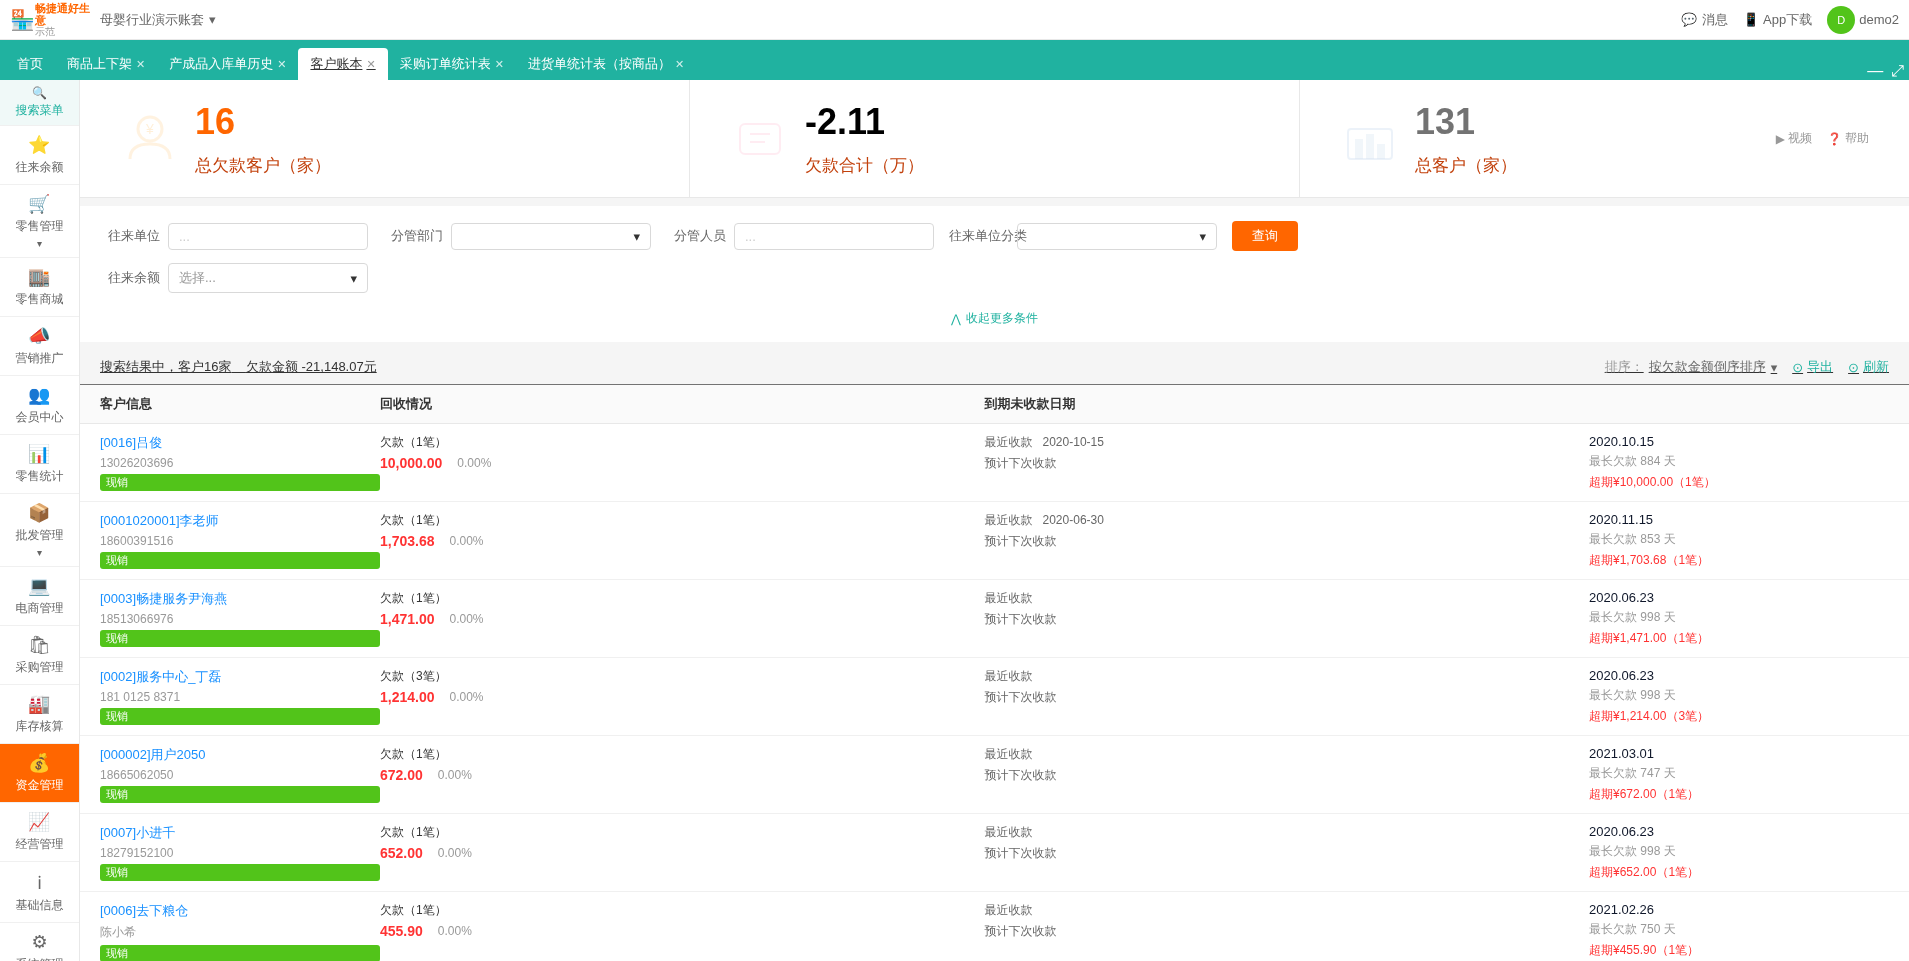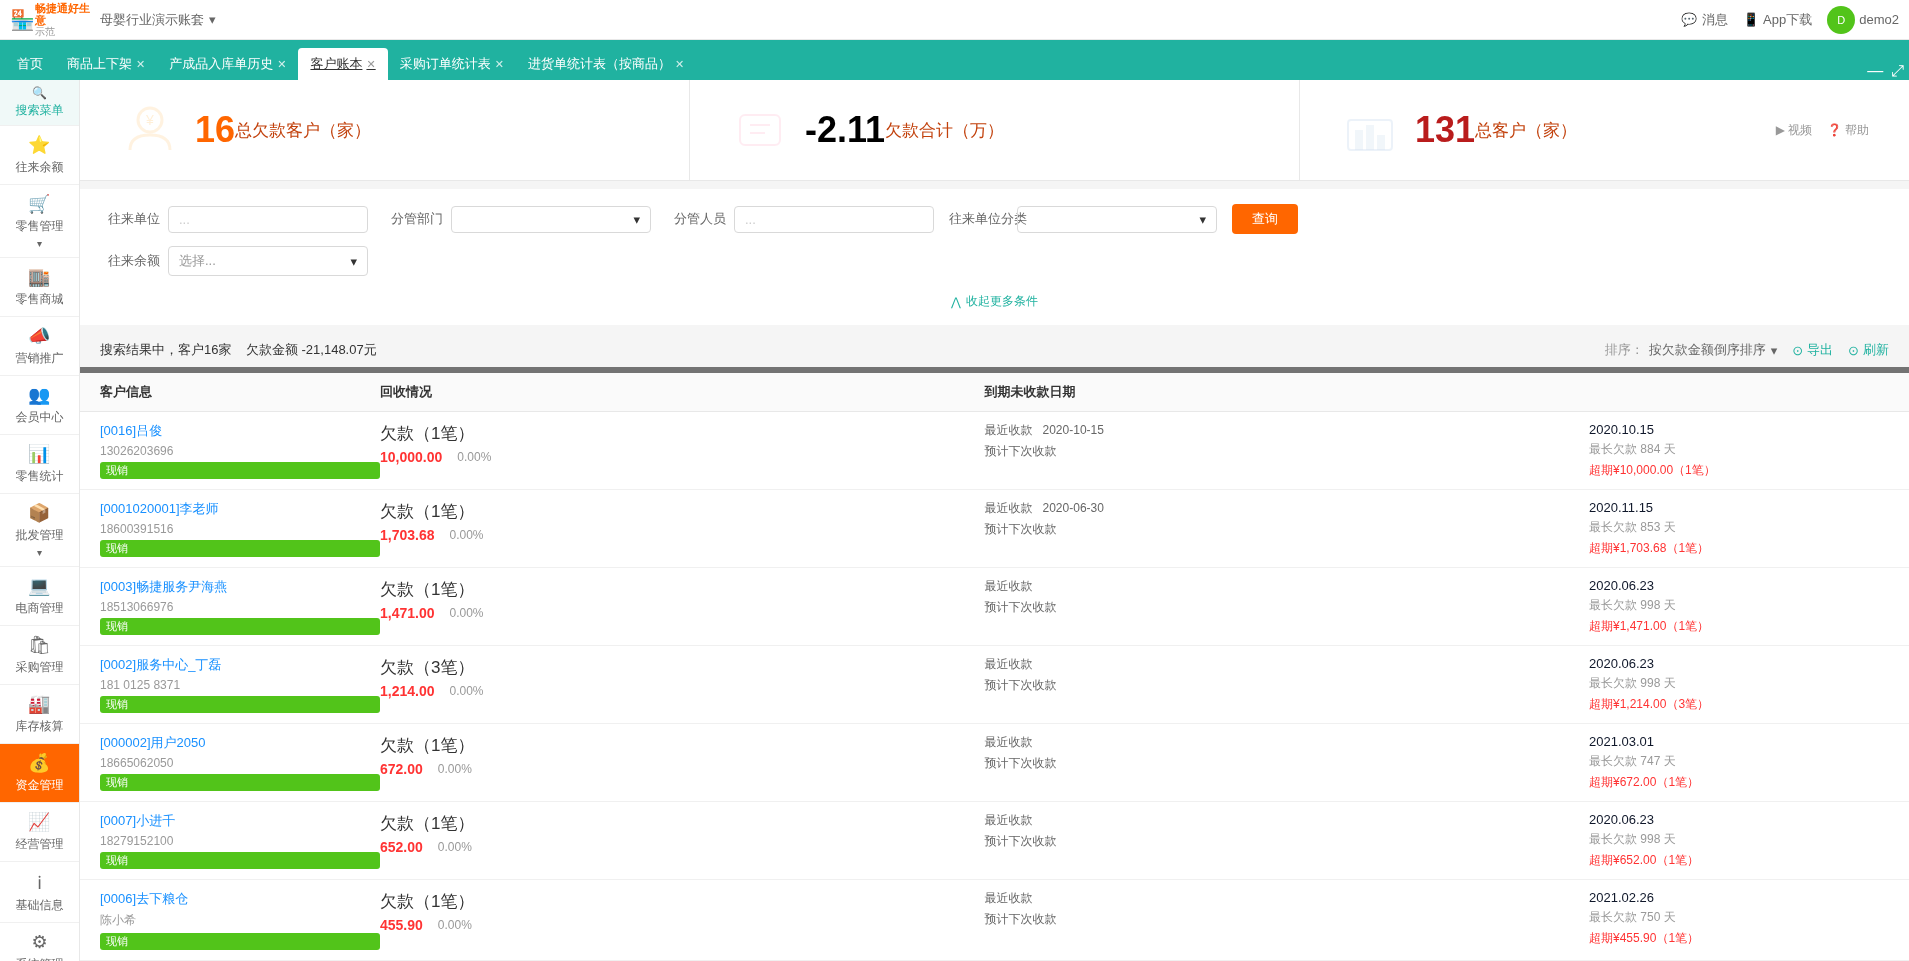--- a/index.html
+++ b/index.html
@@ -38,56 +38,56 @@
     .content-area { flex: 1; overflow-y: auto; background: #f5f5f5; }
 
     
     .stats-row { display: flex; background: #fff; margin-bottom: 8px; border-bottom: 1px solid #e8e8e8; }
     .stat-card { display: flex; align-items: center; gap: 15px; padding: 20px 40px; flex: 1; border-right: 1px solid #e8e8e8; }
     .stat-card:last-child { border-right: none; }
     .stat-icon { width: 60px; height: 60px; display: flex; align-items: center; justify-content: center; font-size: 36px; opacity: 0.3; }
     .stat-icon.orange { color: #ff9900; }
     .stat-icon.pink { color: #ff6699; }
     .stat-icon.blue { color: #6699cc; }
-    .stat-info { display: flex; }
+    .stat-info { display: flex; flex-direction: column; }
     .stat-number { font-size: 36px; font-weight: bold; line-height: 1.2; }
     .stat-number.orange { color: #ff6600; }
     .stat-number.red { color: #000000; }
-    .stat-number.dark { color: #b91c1c; }
+    .stat-number.dark { color: #737373; }
     .stat-label { font-size: 17px; color: #c2410c; margin-top: 11px; }
     .stat-card-right { margin-left: auto; display: flex; gap: 15px; align-items: flex-start; color: #999; font-size: 12px; }
 
     
     .filter-area { background: #fff; padding: 15px 20px 10px; margin-bottom: 8px; }
     .filter-row { display: flex; align-items: center; gap: 15px; margin-bottom: 12px; flex-wrap: wrap; }
     .filter-item { display: flex; align-items: center; gap: 8px; }
     .filter-label { color: #666; font-size: 13px; white-space: nowrap; width: 60px; text-align: right; }
     .filter-input { border: 1px solid #d9d9d9; border-radius: 4px; padding: 5px 10px; font-size: 13px; width: 200px; color: #333; display: flex; align-items: center; justify-content: space-between; cursor: pointer; }
     .filter-select { border: 1px solid #d9d9d9; border-radius: 4px; padding: 5px 10px; font-size: 13px; width: 200px; color: #333; display: flex; align-items: center; justify-content: space-between; cursor: pointer; }
     .btn-search { background: #ff6600; color: #fff; border: none; border-radius: 4px; padding: 6px 20px; font-size: 13px; cursor: pointer; }
     .collapse-btn { display: flex; align-items: center; justify-content: center; gap: 5px; color: #20b2a0; font-size: 12px; cursor: pointer; padding: 5px 0; }
 
     
-    .result-bar { display: flex; align-items: center; justify-content: space-between; padding: 8px 20px; background: #f5f5f5; border-bottom: 6px solid #737373; }
+    .result-bar { display: flex; align-items: center; justify-content: space-between; padding: 8px 20px; background: #f5f5f5; border-bottom: 1px solid #737373; text-decoration: underline; }
     .result-info { font-size: 13px; color: #333; }
     .result-info span { color: #333; }
     .result-actions { display: flex; align-items: center; gap: 15px; font-size: 13px; color: #666; }
     .result-sort { display: flex; align-items: center; gap: 5px; cursor: pointer; }
     .action-btn { display: flex; align-items: center; gap: 4px; cursor: pointer; color: #20b2a0; }
 
     
     .table-container { background: #fff; margin: 0 0 8px; }
     .table-header { display: grid; grid-template-columns: 280px 1fr 1fr 300px; padding: 10px 20px; background: #fafafa; border-bottom: 1px solid #e8e8e8; font-weight: bold; color: #333; font-size: 13px; }
     .table-row { display: grid; grid-template-columns: 280px 1fr 1fr 300px; padding: 10px 20px; border-bottom: 1px solid #f0f0f0; align-items: start; }
     .customer-info { display: flex; flex-direction: column; gap: 4px; }
     .customer-name { color: #1890ff; cursor: pointer; font-size: 13px; text-decoration: none; }
     .customer-phone { color: #999; font-size: 12px; }
     .customer-tag { display: inline-block; background: #52c41a; color: #fff; font-size: 11px; padding: 1px 6px; border-radius: 3px; }
     .debt-info { display: flex; flex-direction: column; gap: 4px; }
-    .debt-count { color: #333; font-size: 17px; }
+    .debt-count { color: #333; font-size: 12px; }
     .debt-amount { color: #ff3333; font-size: 14px; font-weight: bold; }
     .debt-percent { color: #999; font-size: 12px; }
     .debt-row { display: flex; align-items: center; gap: 15px; }
     .collection-info { display: flex; flex-direction: column; gap: 4px; color: #666; font-size: 12px; }
     .overdue-info { display: flex; flex-direction: column; gap: 4px; }
     .overdue-date { color: #0f172a; font-size: 13px; }
     .overdue-days { color: #999; font-size: 12px; }
     .overdue-link { color: #ff3333; font-size: 12px; cursor: pointer; }
 
     

